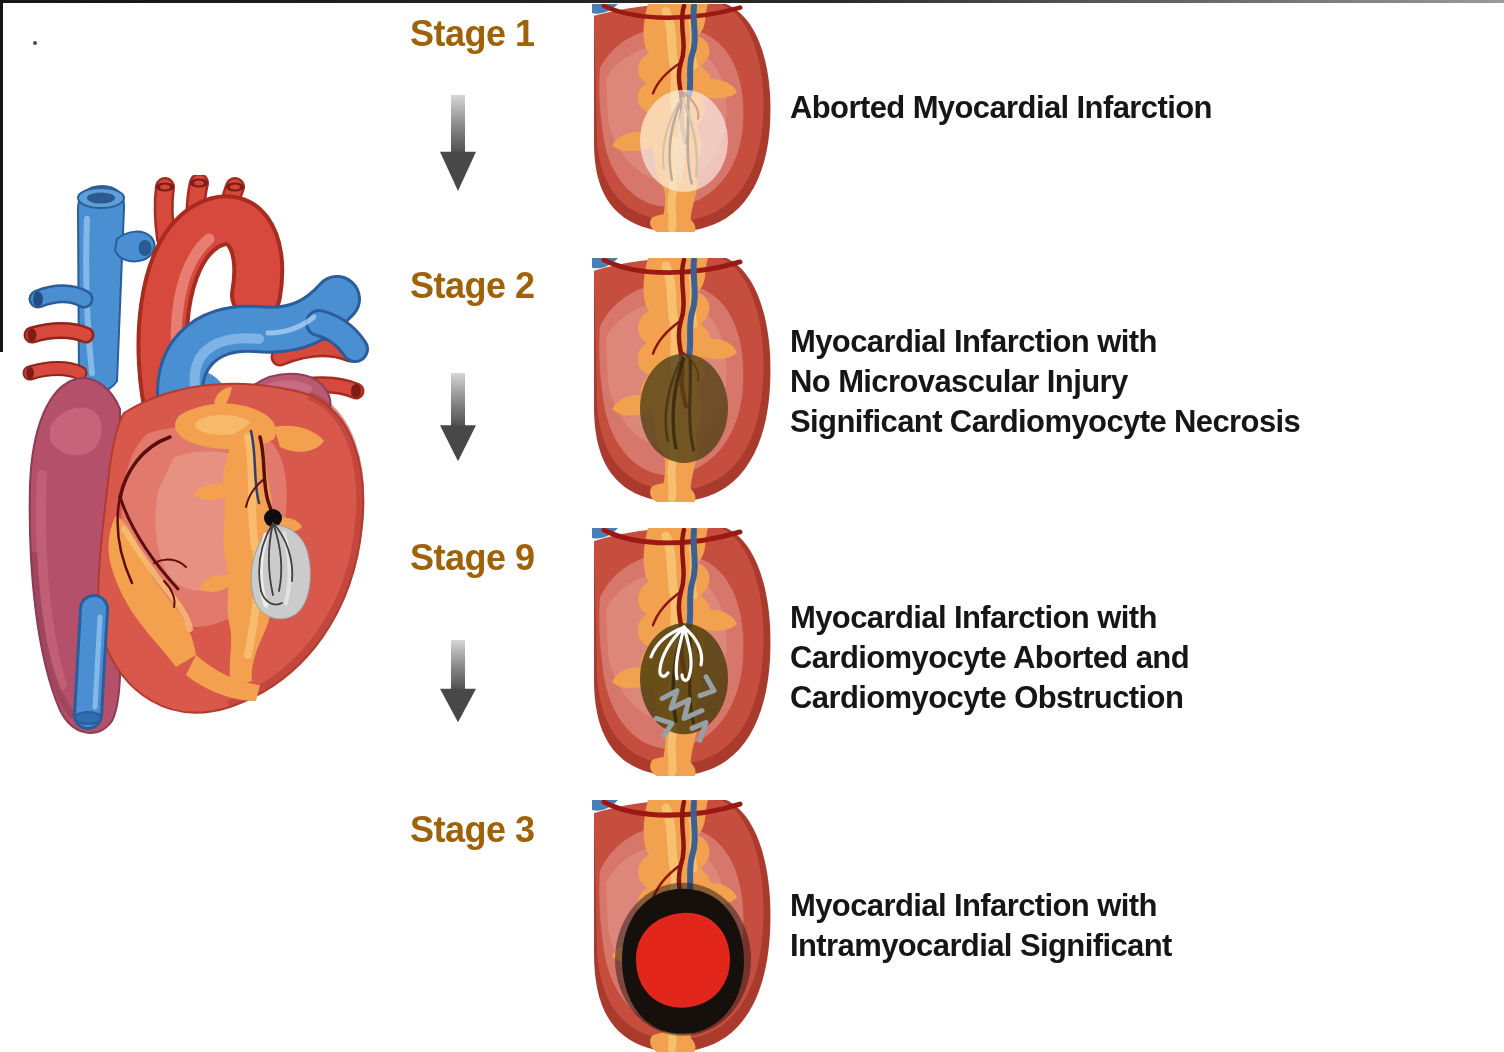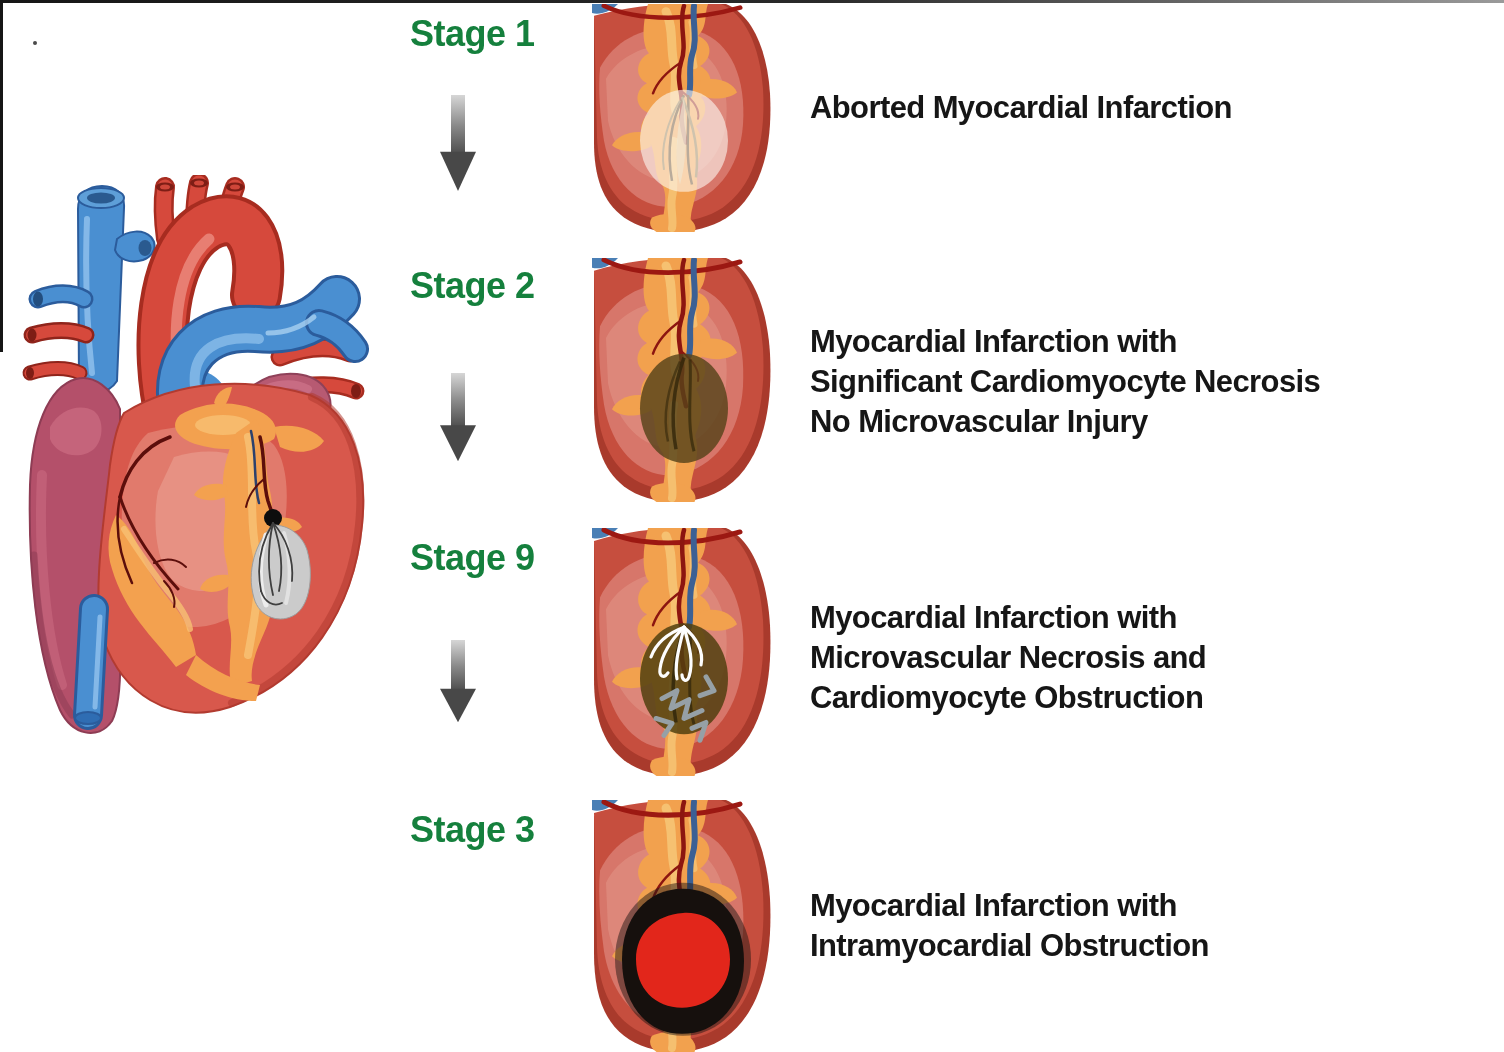--- a/index.html
+++ b/index.html
@@ -7,32 +7,32 @@
     position:relative;width:1504px;height:1052px;background:#ffffff;
     overflow:hidden;font-family:"Liberation Sans",sans-serif;
   }
   .edge-top{position:absolute;left:0;top:0;width:1504px;height:3px;
     background:linear-gradient(to right,#161616 0%,#2a2a2a 55%,#9a9a9a 100%);}
   .edge-left{position:absolute;left:0;top:0;width:3px;height:352px;background:#161616;}
   .speck{position:absolute;left:33px;top:41px;width:4px;height:4px;border-radius:50%;background:#4a4a4a;}
   .heart-main{position:absolute;left:18px;top:175px;display:block;}
   .stage-label{
     position:absolute;left:410px;width:160px;
-    font-weight:700;font-size:36px;line-height:1.1;color:#15803d;letter-spacing:-0.5px;
+    font-weight:700;font-size:36px;line-height:1.1;color:#a16207;letter-spacing:-0.5px;
   }
   .lbl-1{top:14px;} .lbl-2{top:266px;} .lbl-3{top:538px;} .lbl-4{top:810px;}
   .arrow{position:absolute;left:440px;display:block;}
   .arr-1{top:95px;} .arr-2{top:373px;} .arr-3{top:640px;}
   .panel{position:absolute;left:592px;display:block;}
   .pan-1{top:4px;} .pan-2{top:258px;} .pan-3{top:528px;} .pan-4{top:800px;}
   .desc{
     position:absolute;left:790px;white-space:nowrap;
     font-weight:700;font-size:31px;line-height:40px;color:#161616;letter-spacing:-0.6px;
   }
-  .desc div{white-space:nowrap;margin-left:20px;}
+  .desc div{white-space:nowrap;}
   .dsc-1{top:88px;} .dsc-2{top:322px;} .dsc-3{top:598px;} .dsc-4{top:886px;}
   svg{display:block;}
 </style>
 </head>
 <body>
 
 <div class="canvas">
 
   <svg width="0" height="0" style="position:absolute" aria-hidden="true">
     <defs>
@@ -254,26 +254,26 @@
       <path d="M91,88 C128,88 152,118 152,160 C152,202 126,232 90,232 C54,232 30,202 30,158 C30,118 54,88 91,88 Z" fill="#16100d"></path>
       <path d="M91,112 C118,110 138,130 138,158 C138,188 116,206 90,206 C63,206 44,187 44,158 C44,132 63,114 91,112 Z" fill="#e2261b"></path>
     </g>
   </svg>
 
   <div class="desc dsc-1">
     <div>Aborted Myocardial Infarction</div>
   </div>
   <div class="desc dsc-2">
     <div>Myocardial Infarction with</div>
+    <div>No Microvascular Injury</div>
     <div>Significant Cardiomyocyte Necrosis</div>
-    <div>No Microvascular Injury</div>
   </div>
   <div class="desc dsc-3">
     <div>Myocardial Infarction with</div>
-    <div>Microvascular Necrosis and</div>
+    <div>Cardiomyocyte Aborted and</div>
     <div>Cardiomyocyte Obstruction</div>
   </div>
   <div class="desc dsc-4">
     <div>Myocardial Infarction with</div>
-    <div>Intramyocardial Obstruction</div>
+    <div>Intramyocardial Significant</div>
   </div>
 
 </div>
 
 </body></html>

